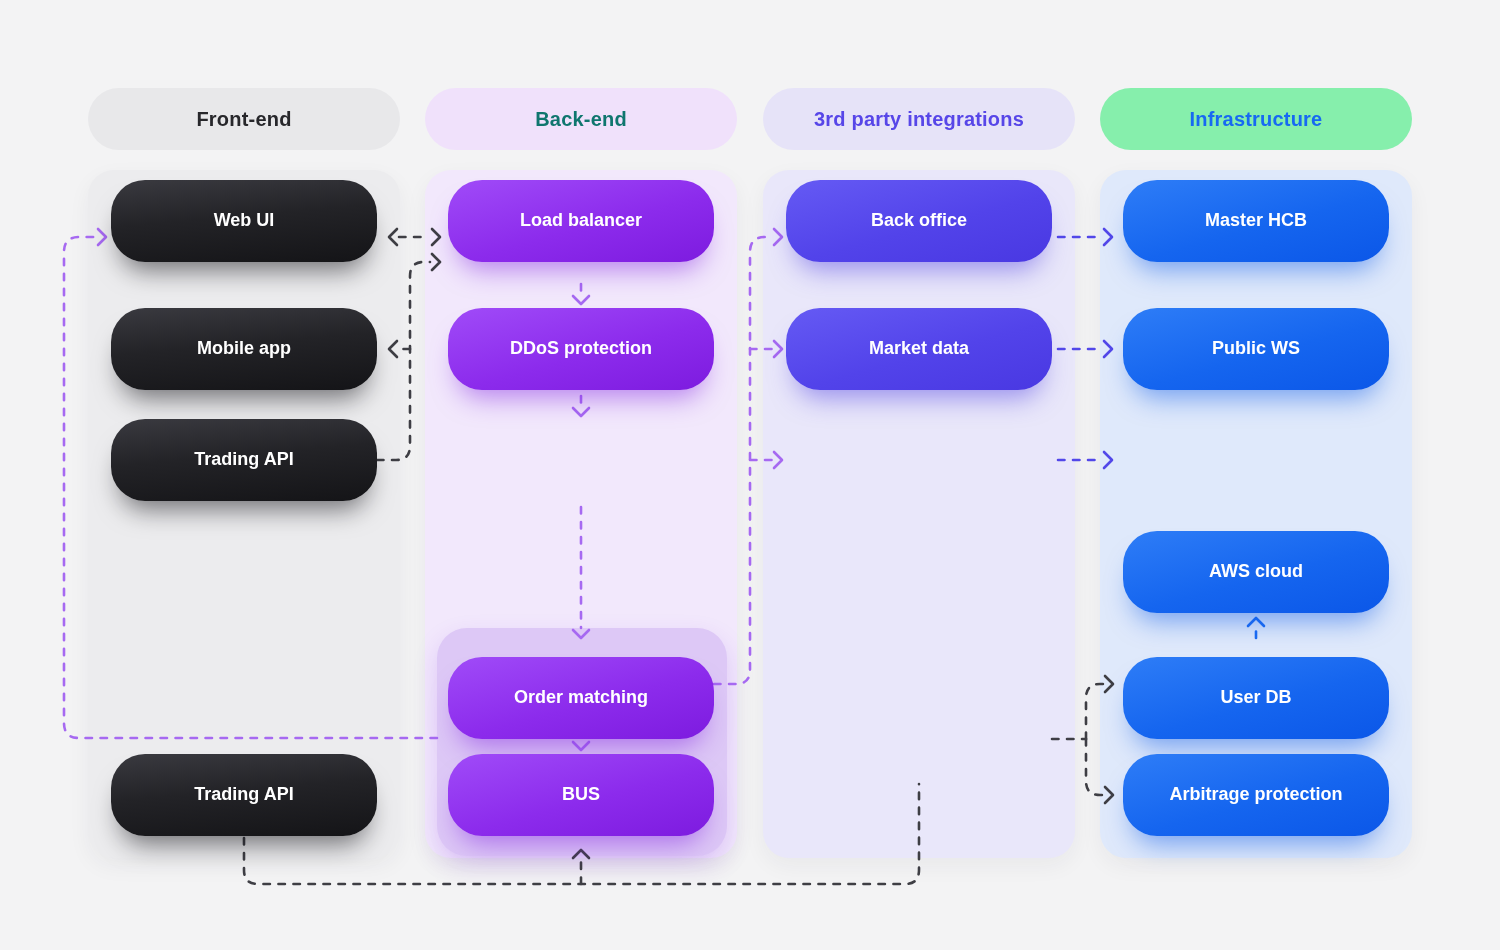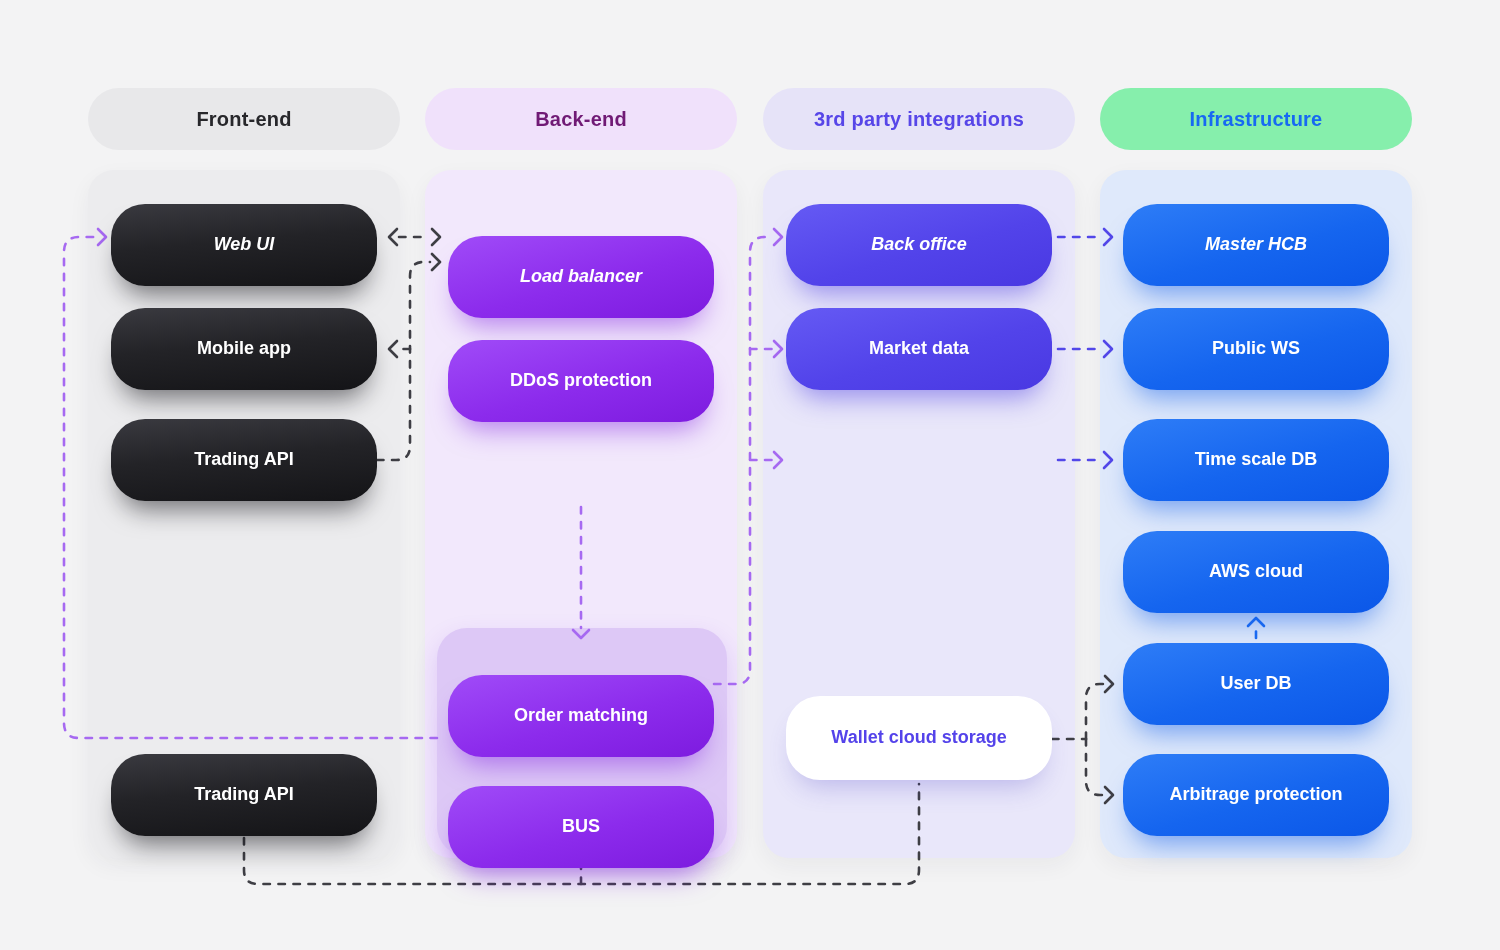--- a/index.html
+++ b/index.html
@@ -16,41 +16,41 @@
   .colbg.third{left:763px;background:#E9E7FA;}
   .colbg.infra{left:1100px;background:#DFE9FB;}
   
   .subgroup{position:absolute;left:437px;top:628px;width:290px;height:228px;border-radius:30px;
             background:#DDC8F6;z-index:1;box-shadow:0 10px 24px rgba(130,50,220,.18);}
   
   .pill{position:absolute;top:88px;width:312px;height:62px;border-radius:31px;z-index:3;
         display:flex;align-items:center;justify-content:center;
         font-size:20px;font-weight:700;letter-spacing:.2px;}
   .pill.front{left:88px;background:#E8E8EA;color:#27272B;}
-  .pill.back{left:425px;background:#F0E1FB;color:#701a75;}
+  .pill.back{left:425px;background:#F0E1FB;color:#0f766e;}
   .pill.third{left:763px;background:#E6E3F8;color:#5746E8;}
   .pill.infra{left:1100px;background:#86efac;color:#1769F2;}
   
   .node{position:absolute;width:266px;height:82px;border-radius:34px;z-index:3;
         display:flex;align-items:center;justify-content:center;text-align:center;
         font-size:18px;font-weight:700;color:#FFFFFF;line-height:1.3;padding:0 14px;box-sizing:border-box;}
   .node.dark{background:linear-gradient(175deg,#3A3A40 0%,#232327 45%,#141417 100%);
              box-shadow:0 18px 26px -10px rgba(10,10,15,.55);}
   .node.purple{background:linear-gradient(165deg,#A04BF8 0%,#8C2BEC 55%,#7D1BDF 100%);
              box-shadow:0 18px 26px -10px rgba(128,32,226,.5);}
   .node.indigo{background:linear-gradient(165deg,#655AF4 0%,#5243EA 55%,#4938E2 100%);
              box-shadow:0 18px 26px -10px rgba(74,57,226,.5);}
   .node.blue{background:linear-gradient(165deg,#2E7DF7 0%,#1565EF 55%,#0B57E8 100%);
              box-shadow:0 18px 26px -10px rgba(12,90,232,.5);}
   .node.white{background:#FFFFFF;color:#5443EA;
              box-shadow:0 16px 26px -10px rgba(80,70,200,.3);}
   
-  .c1{left:111px;} .c2{left:448px;margin-top:32px;} .c3{left:786px;} .c4{left:1123px;}
-  
-  .r1{top:204px;font-style:italic;} .r2{top:308px;} .r3{top:419px;} .r4{top:531px;} .r5{top:643px;} .r6{top:754px;}
+  .c1{left:111px;} .c2{left:448px;} .c3{left:786px;} .c4{left:1123px;}
+  
+  .r1{top:180px;} .r2{top:308px;} .r3{top:419px;} .r4{top:531px;} .r5{top:657px;} .r6{top:754px;}
   .rw{top:696px;height:84px;} 
   
   svg.wires{position:absolute;left:0;top:0;z-index:2;}
   .edge path{fill:none;stroke-width:2.6px;stroke-linecap:round;stroke-linejoin:round;}
   .edge .d{stroke-dasharray:6.5 8.5;}
   .edge.purpleL path{stroke:#A669F1;}
   .edge.darkL path{stroke:#3E3E44;}
   .edge.indigoL path{stroke:#5247E9;}
   .edge.blueL path{stroke:#1C6BF2;}
 </style>
@@ -182,33 +182,27 @@
   <div class="node purple c2 r6">
       <span>BUS</span>
     </div>
 
   <div class="node indigo c3 r1">
       <span>Back office</span>
     </div>
   <div class="node indigo c3 r2">
       <span>Market data</span>
     </div>
-  <div class="node white c3 rw">
-      <span>Wallet cloud storage</span>
-    </div>
 
   <div class="node blue c4 r1">
       <span>Master HCB</span>
     </div>
   <div class="node blue c4 r2">
       <span>Public WS</span>
     </div>
-  <div class="node blue c4 r3">
-      <span>Time scale DB</span>
-    </div>
   <div class="node blue c4 r4">
       <span>AWS cloud</span>
     </div>
   <div class="node blue c4 r5">
       <span>User DB</span>
     </div>
   <div class="node blue c4 r6">
       <span>Arbitrage protection</span>
     </div>
 

